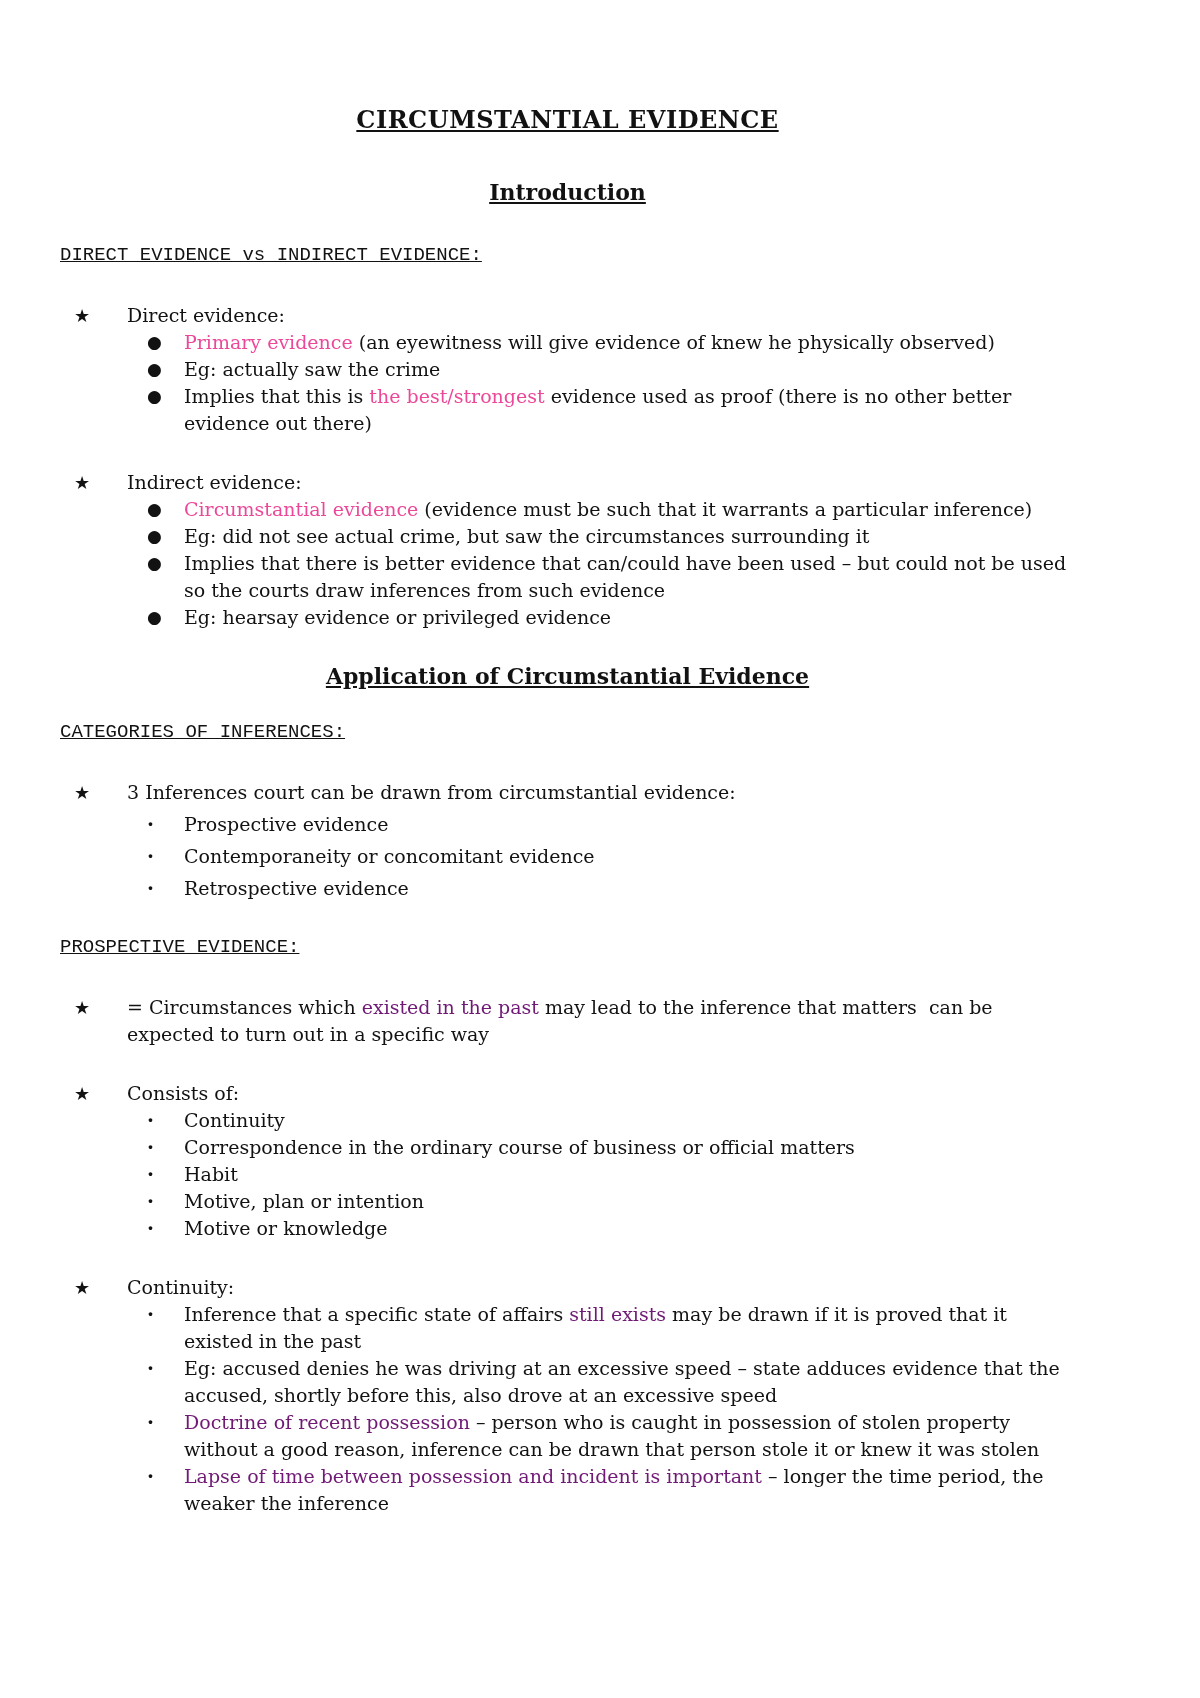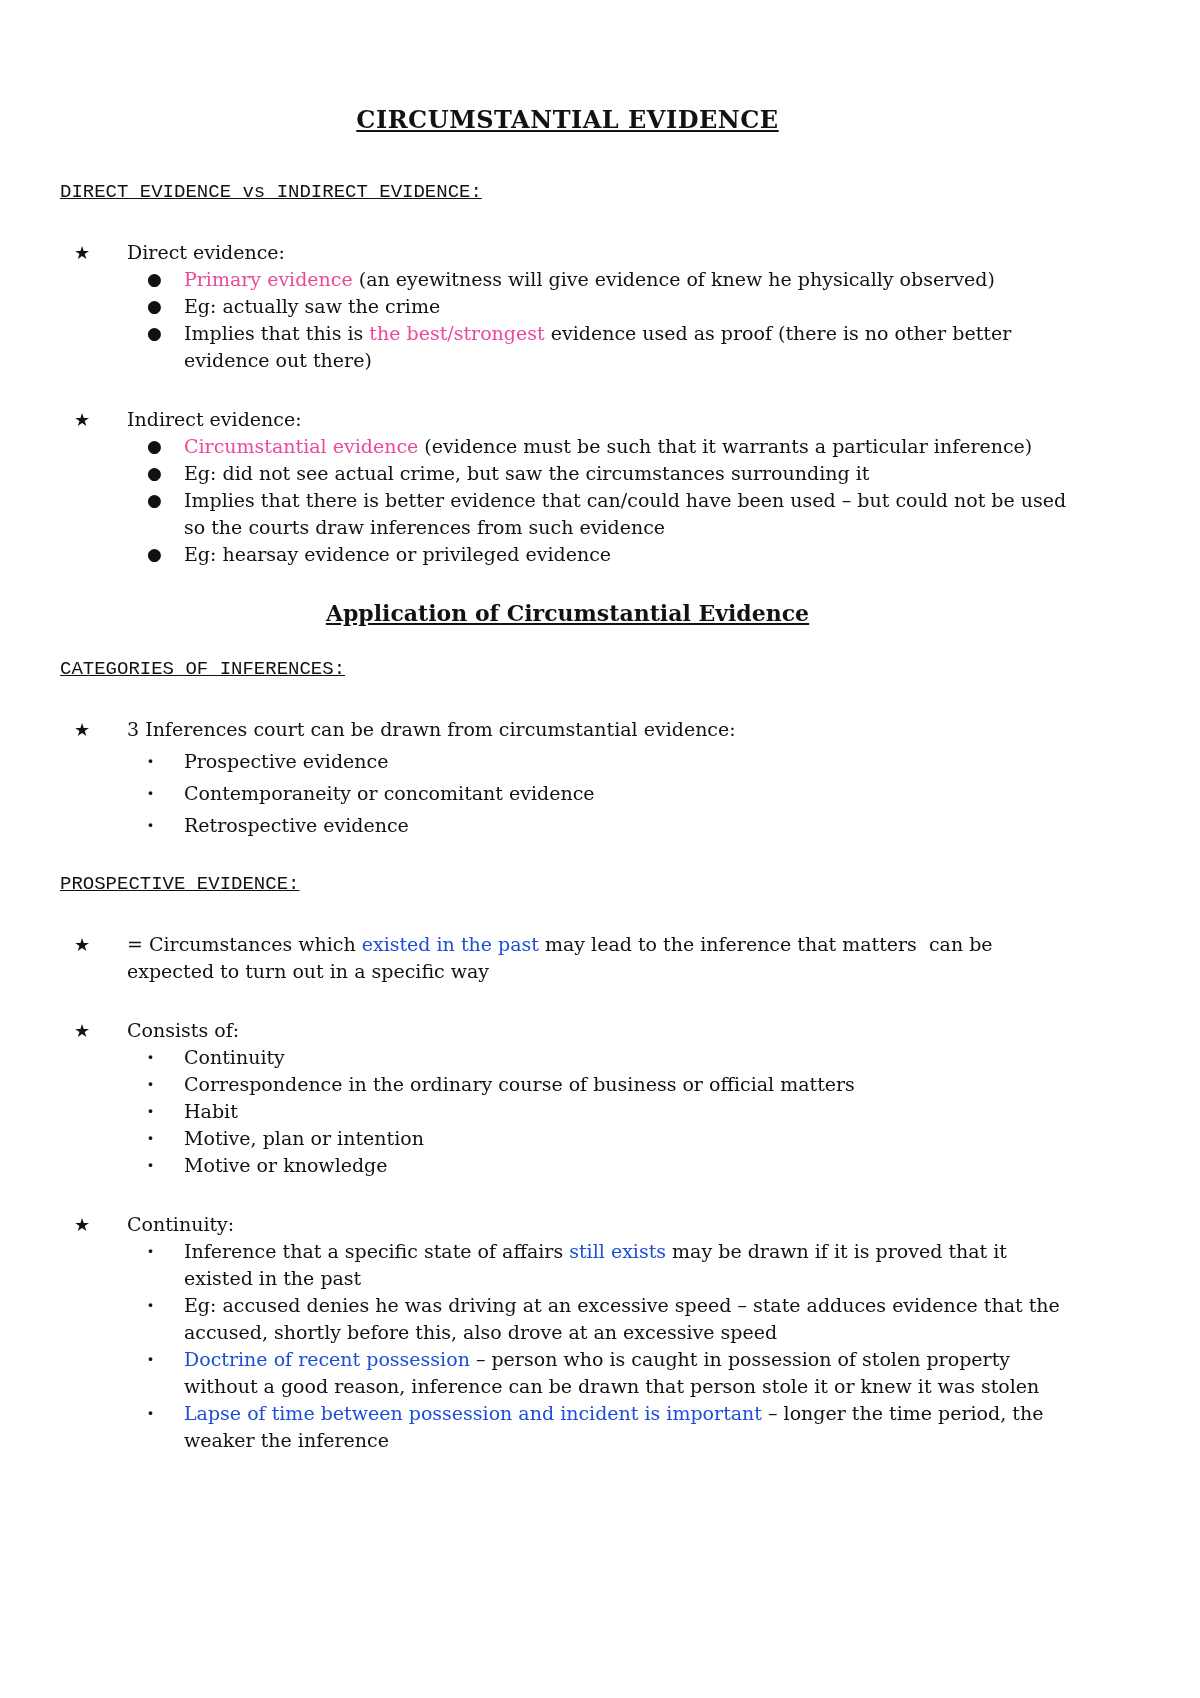--- a/index.html
+++ b/index.html
@@ -61,29 +61,30 @@
     font-size: 17px;
   }
   .dot-marker {
     flex: none;
     width: 37px;
     font-weight: bold;
     font-size: 20px;
   }
   .row-content { flex: 1; white-space: pre-wrap; }
   .red { color: #ec4899; }
-  .orange { color: #1d4ed8; margin-top: 33px; }
+  .orange { color: #701a75; margin-top: 33px; }
 </style>
 </head>
 <body>
 
 <div class="page">
 
   <h1 class="title">CIRCUMSTANTIAL EVIDENCE</h1>
 
+  <h2 class="h-intro">Introduction</h2>
 
   <p class="h-caps">DIRECT EVIDENCE vs INDIRECT EVIDENCE:</p>
 
   <div class="star-block">
     <div class="row">
       <span class="star-marker">★</span>
       <div class="row-content">Direct evidence:</div>
     </div>
     <div class="sub-row">
       <span class="disc-marker">●</span>

